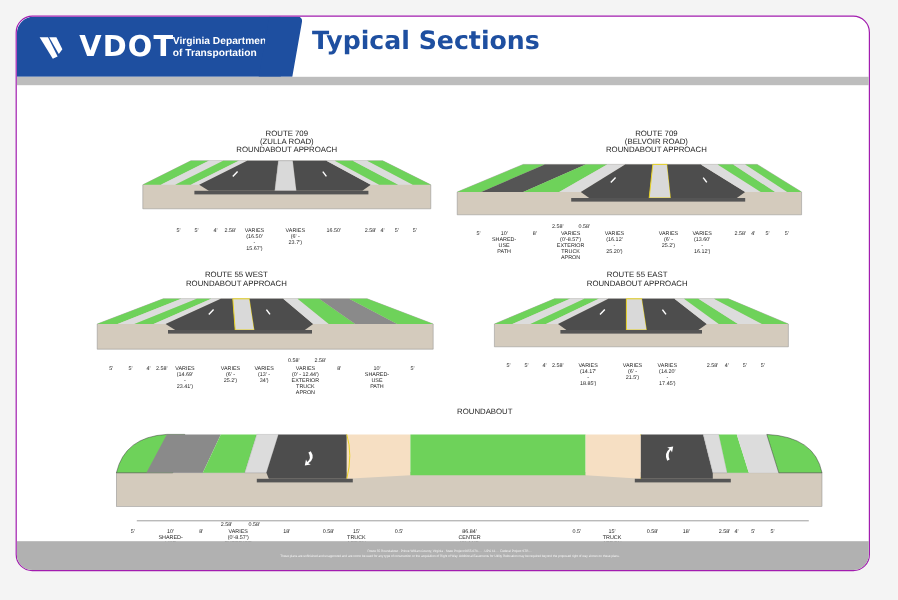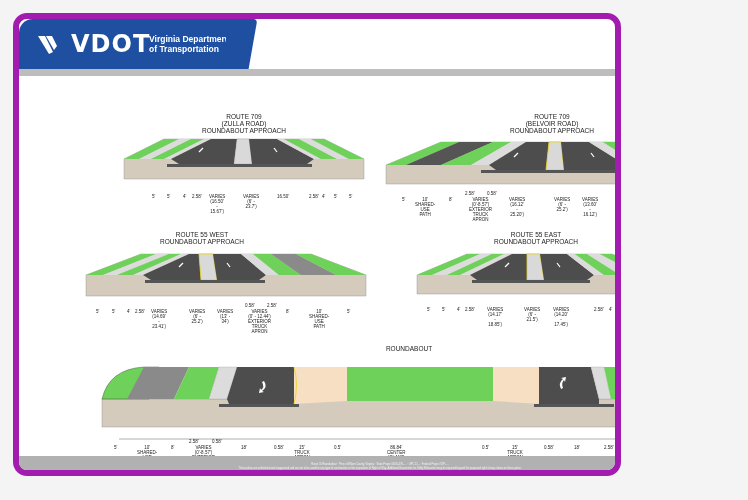--- a/index.html
+++ b/index.html
@@ -1,20 +1,20 @@
 <!DOCTYPE html>
 <html><head>
 <meta charset="utf-8">
 <style>
   * { box-sizing: border-box; margin: 0; padding: 0; }
   html, body { width: 748px; height: 500px; background: #f4f4f4; overflow: hidden; }
   body { font-family: "Liberation Sans", sans-serif; position: relative; }
   .frame {
-    position: absolute; left: 13px; top: 13px; width: 608px; height: 463px;
-    background: #ffffff; border: 6px solid #a21caf; border-radius: 14px; overflow: hidden;
+    position: absolute; left: 13px; top: 13px; width: 712px; height: 463px;
+    background: #ffffff; border: 1px solid #a21caf; border-radius: 14px; overflow: hidden;
   }
   .header-blue {
     position: absolute; left: 0; top: 0; width: 220px; height: 50px;
     background: #1e4fa0; border-top-left-radius: 14px;
   }
   .header-blue::after {
     content: ""; position: absolute; right: -14px; top: 0; width: 28px; height: 50px;
     background: #1e4fa0; transform: skewX(-10deg); border-top-right-radius: 4px;
   }
   .logo-mark {
@@ -61,20 +61,21 @@
     <svg class="logo-mark" viewBox="0 0 32 24" width="32" height="24">
       <path d="M1 4 L8 4 L16 20 L12 22 Z" fill="#fff"></path>
       <path d="M9 4 L15 4 L20 14 L17 18 Z" fill="#fff"></path>
     </svg>
     <div class="logo-text">VDOT</div>
     <div class="logo-sub">
       <div>Virginia Department</div>
       <div>of Transportation</div>
     </div>
   </div>
+  <div class="title-main">Typical Sections</div>
   <div class="header-bar"></div>
 
   <div class="sec-title" style="left:170px;top:94px;width:110px;">ROUTE 709
 (ZULLA ROAD)
 ROUNDABOUT APPROACH</div>
   <svg style="left:100px;top:115px;" width="250" height="50" viewBox="0 0 250 50">
     <polygon points="5,25 45,5 205,5 245,25 245,45 5,45" fill="#d4cbbd" stroke="#888" stroke-width="0.4"></polygon>
     <polygon points="5,25 45,5 60,5 20,25" fill="#6ed25a"></polygon>
     <polygon points="20,25 60,5 72,5 32,25" fill="#dcdcdc"></polygon>
     <polygon points="32,25 72,5 85,5 45,25" fill="#6ed25a"></polygon>

